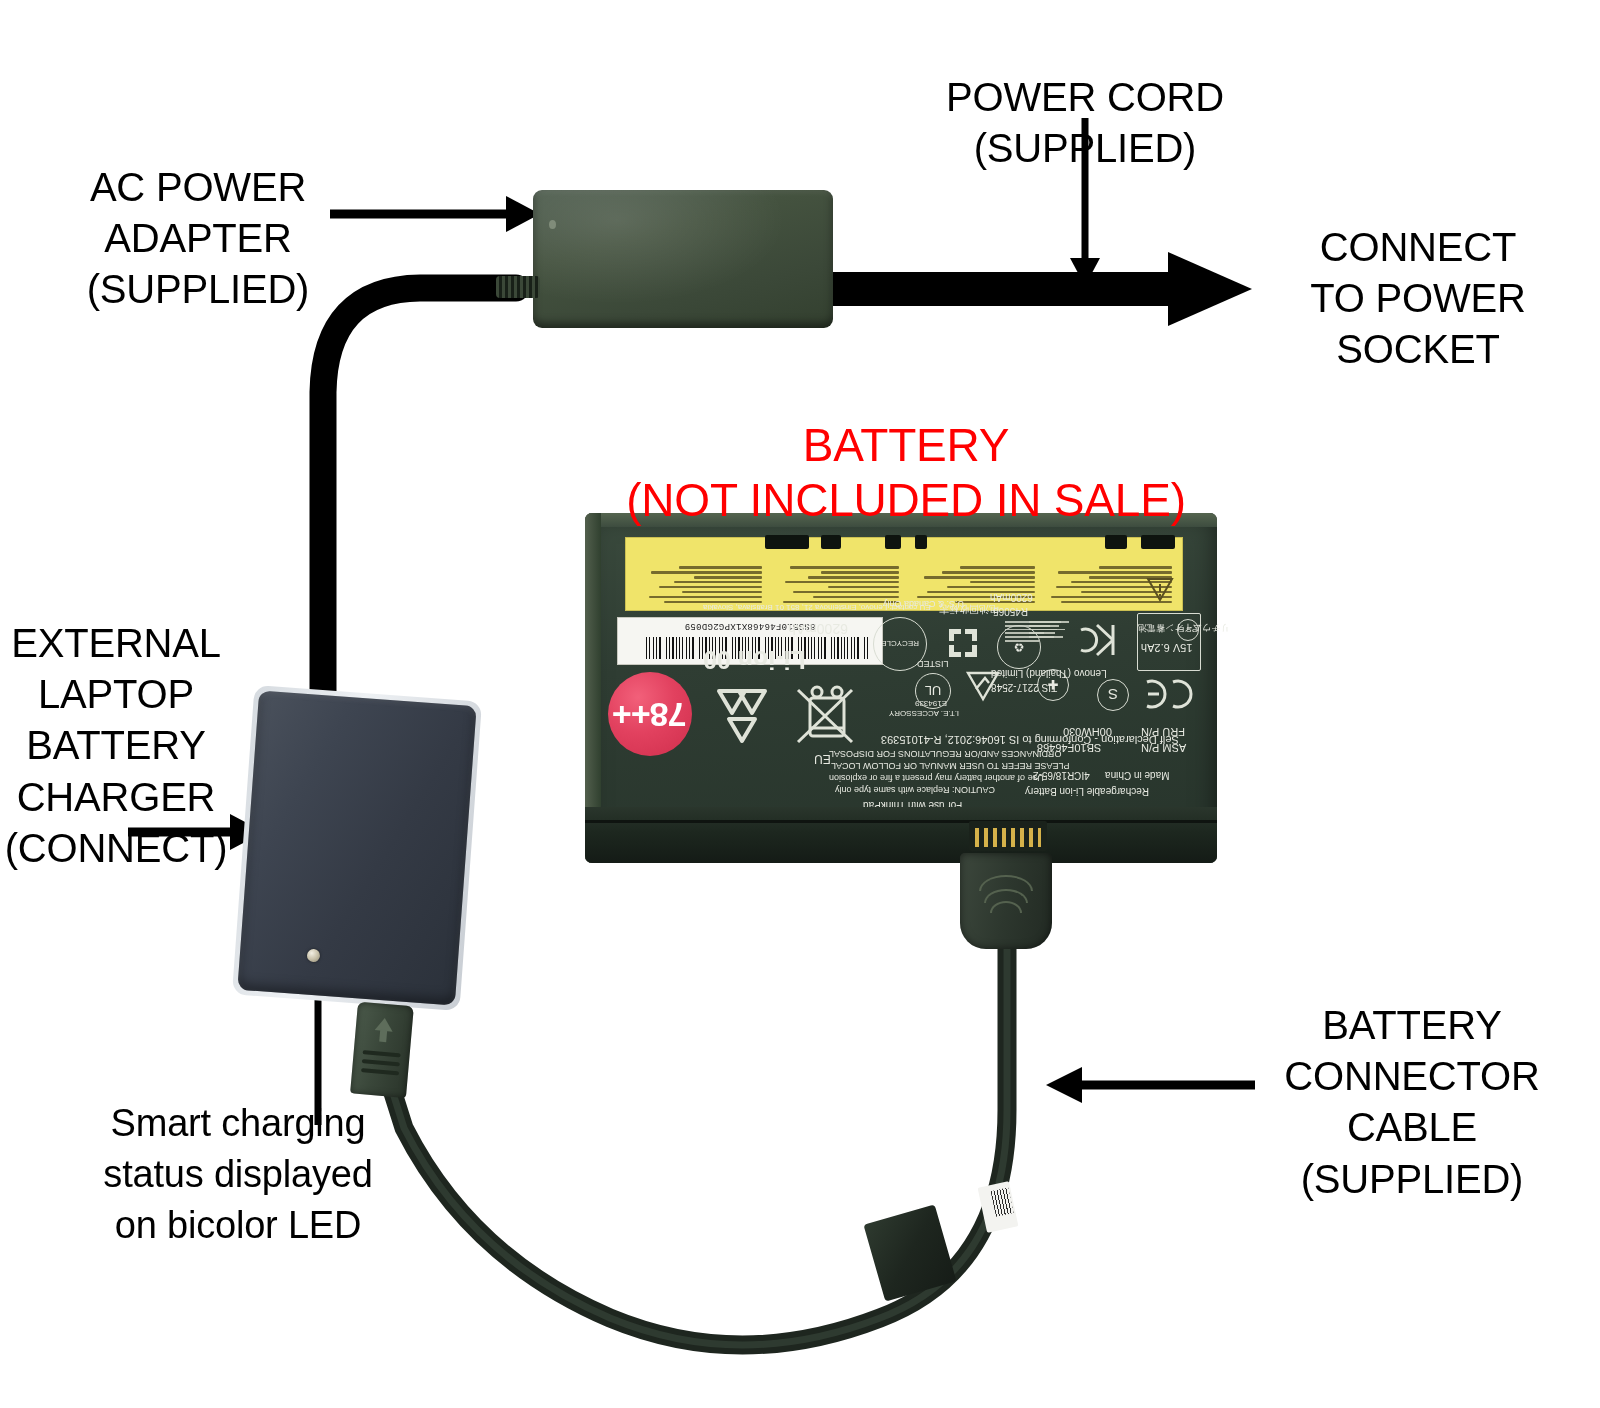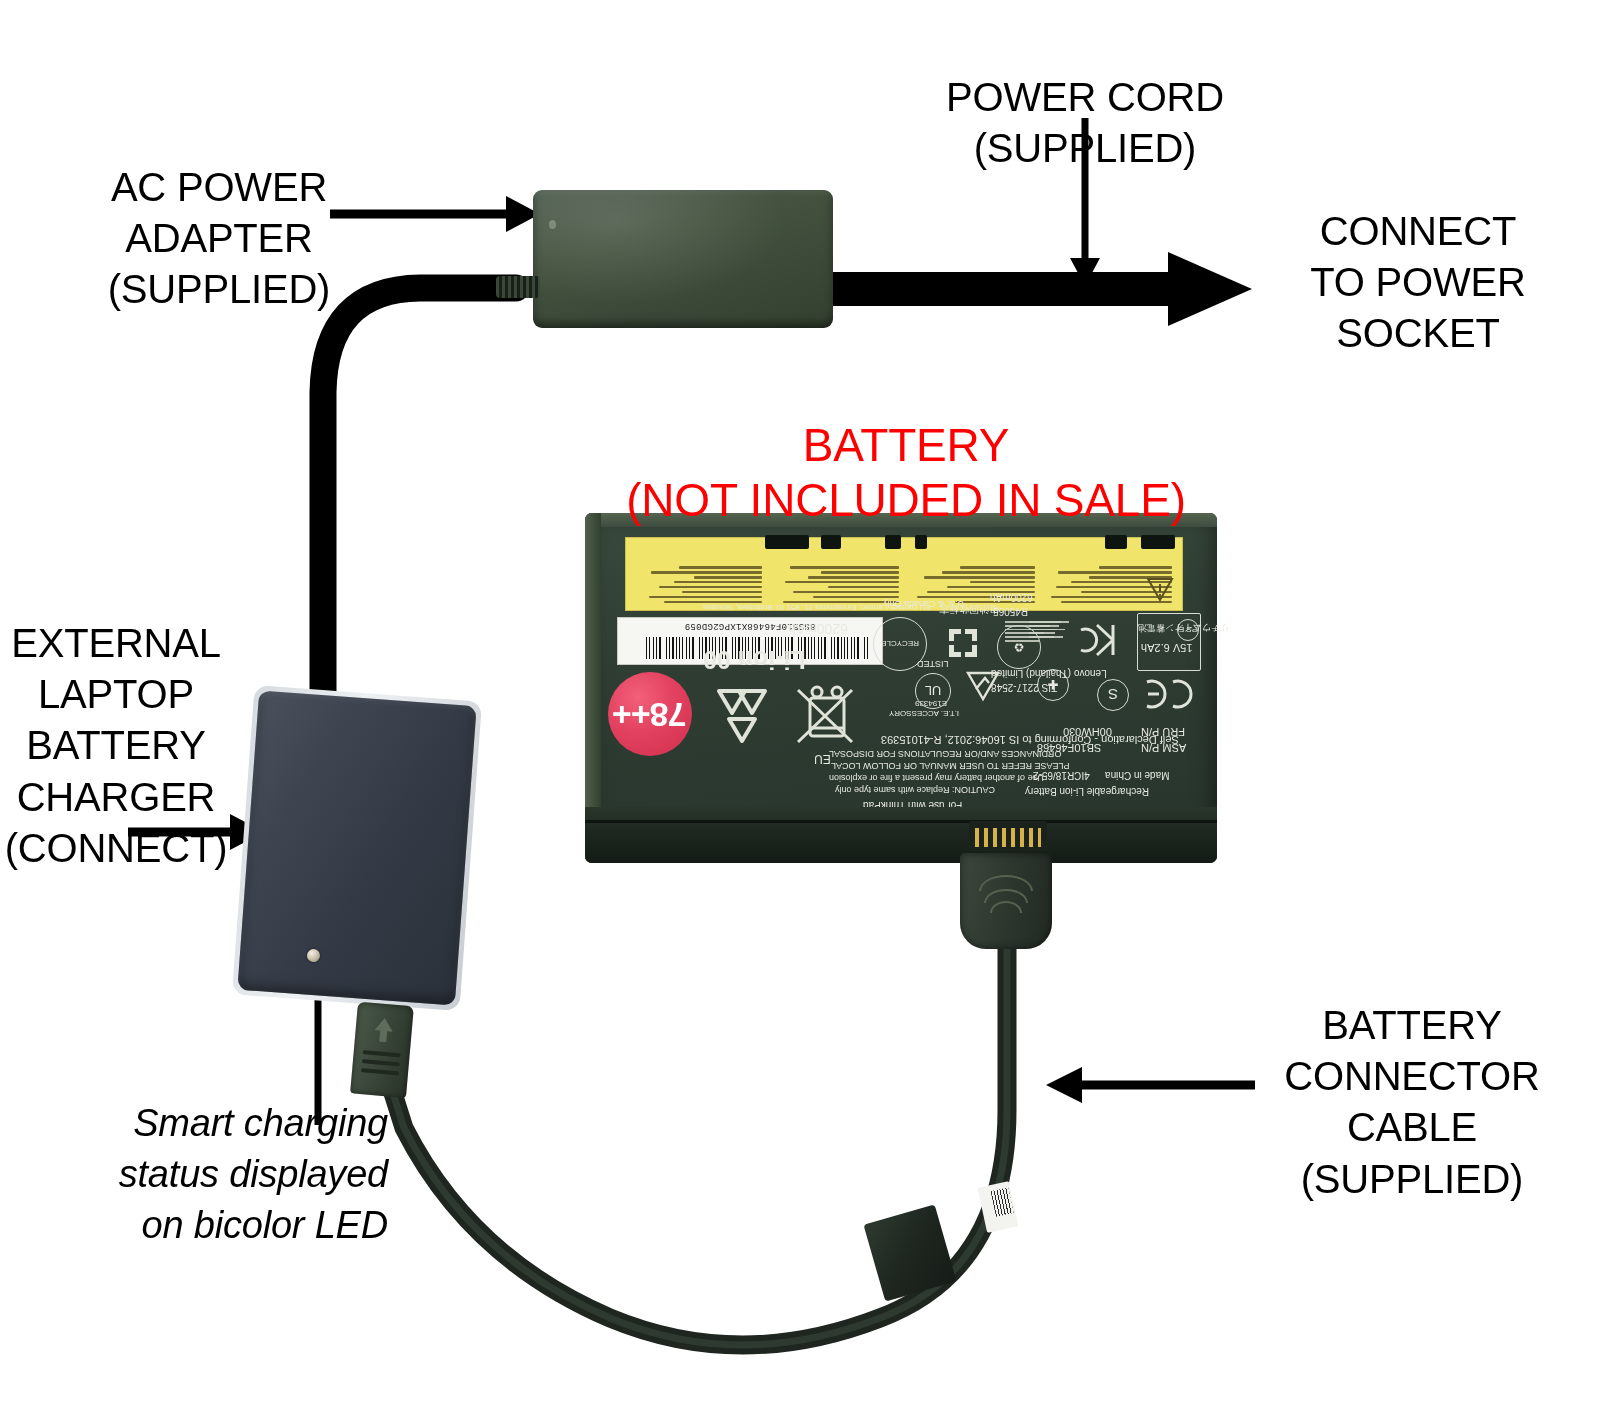--- a/index.html
+++ b/index.html
@@ -23,21 +23,21 @@
     position: absolute;
     color: #000000;
     font-family: "Liberation Sans", sans-serif;
     font-weight: 400;
     line-height: 1.28;
     text-align: center;
     white-space: pre-line;
     letter-spacing: -0.2px;
   }
   .callout.caps { font-size: 40px; }
-  .callout.sentence { font-size: 38px; text-align: right; line-height: 1.34; font-style: italic; }
+  .callout.sentence { font-size: 38px; text-align: center; line-height: 1.34; }
   .callout.red {
     color: #ff0000;
     font-size: 46px;
     font-weight: 400;
     line-height: 1.2;
   }
 
   
   .svg-layer {
     position: absolute;
@@ -629,28 +629,28 @@
     <div class="wave" style="top:22px;width:50px;height:14px;"></div>
     <div class="wave" style="top:36px;width:40px;height:12px;"></div>
     <div class="wave" style="top:48px;width:28px;height:10px;"></div>
   </div>
 
   <div id="velcro"></div>
   <div id="cable-tag">
     <div class="bars"></div>
   </div>
 
-  <div class="callout caps" style="left:104px;top:162px;width:230px;">AC POWER
+  <div class="callout caps" style="left:83px;top:162px;width:230px;">AC POWER
 ADAPTER
 (SUPPLIED)</div>
 
   <div class="callout caps" style="left:930px;top:32px;width:310px;margin-top:40px;">POWER CORD
 (SUPPLIED)</div>
 
-  <div class="callout caps" style="left:1268px;top:206px;width:300px;">CONNECT
+  <div class="callout caps" style="left:1268px;top:222px;width:300px;">CONNECT
 TO POWER
 SOCKET</div>
 
   <div class="callout red" style="left:606px;top:418px;width:600px;">BATTERY
 (NOT INCLUDED IN SALE)</div>
 
   <div class="callout caps" style="left:0px;top:618px;width:232px;">EXTERNAL
 LAPTOP
 BATTERY
 CHARGER

